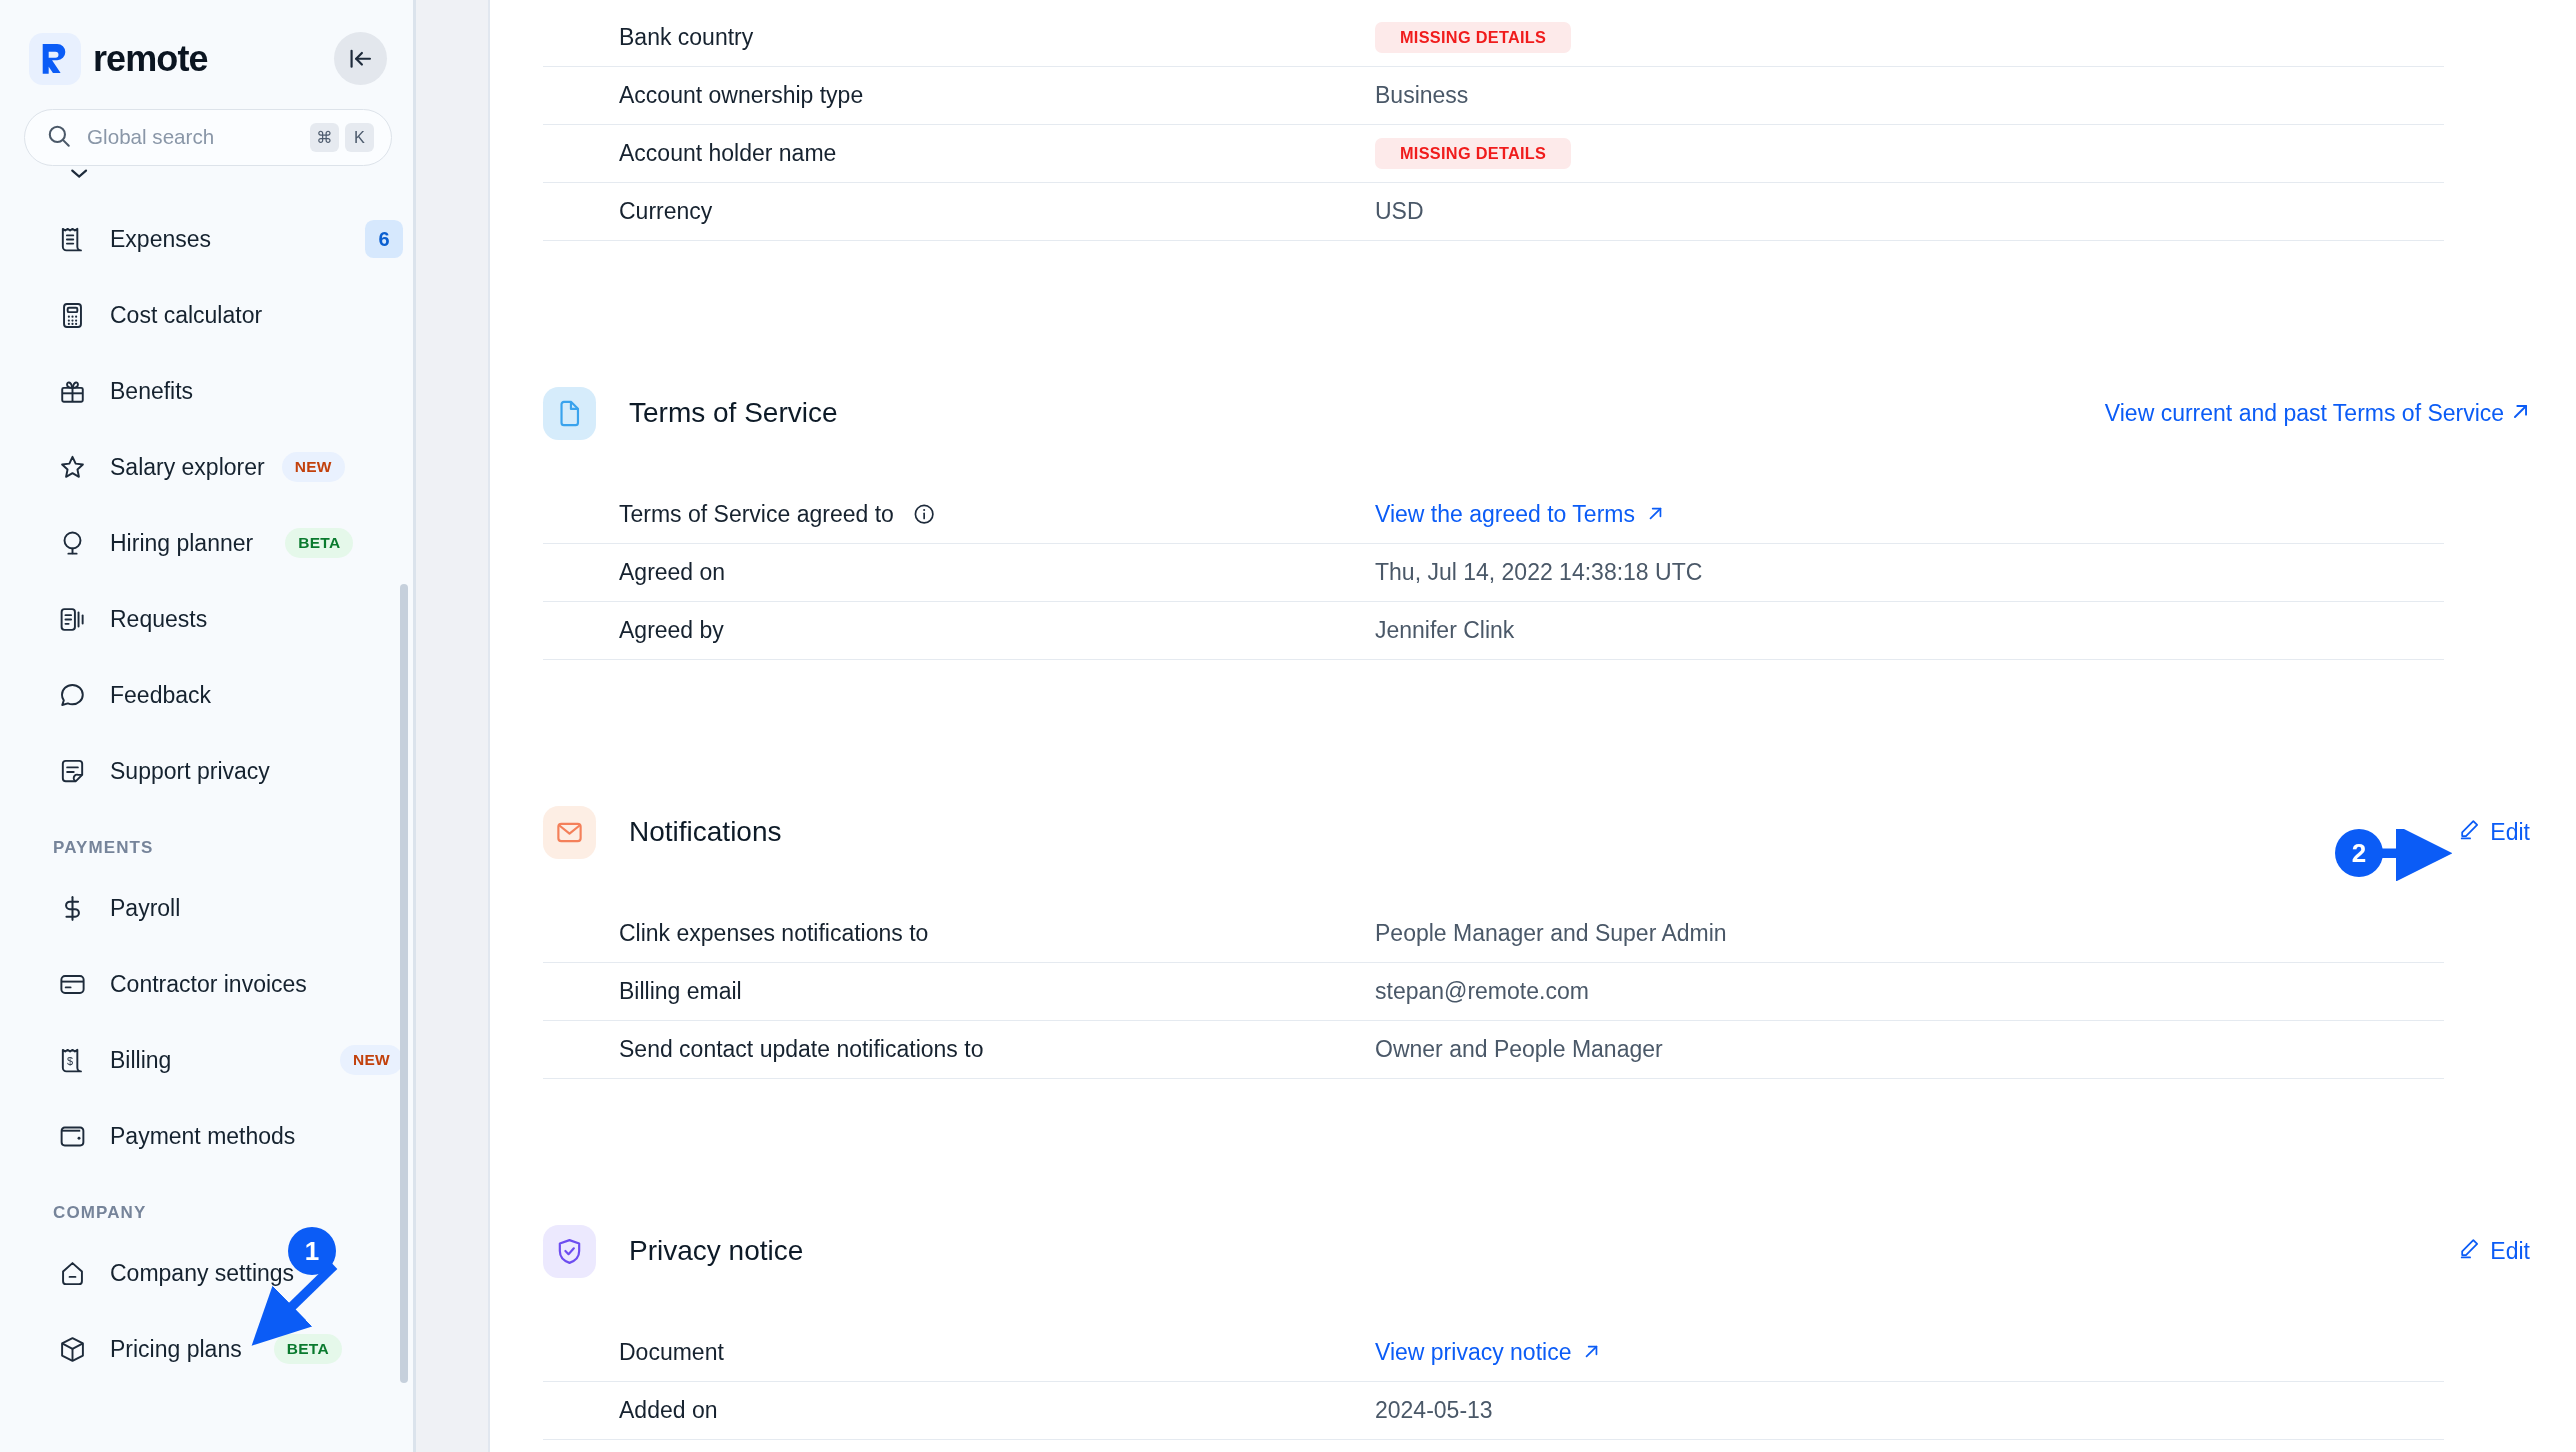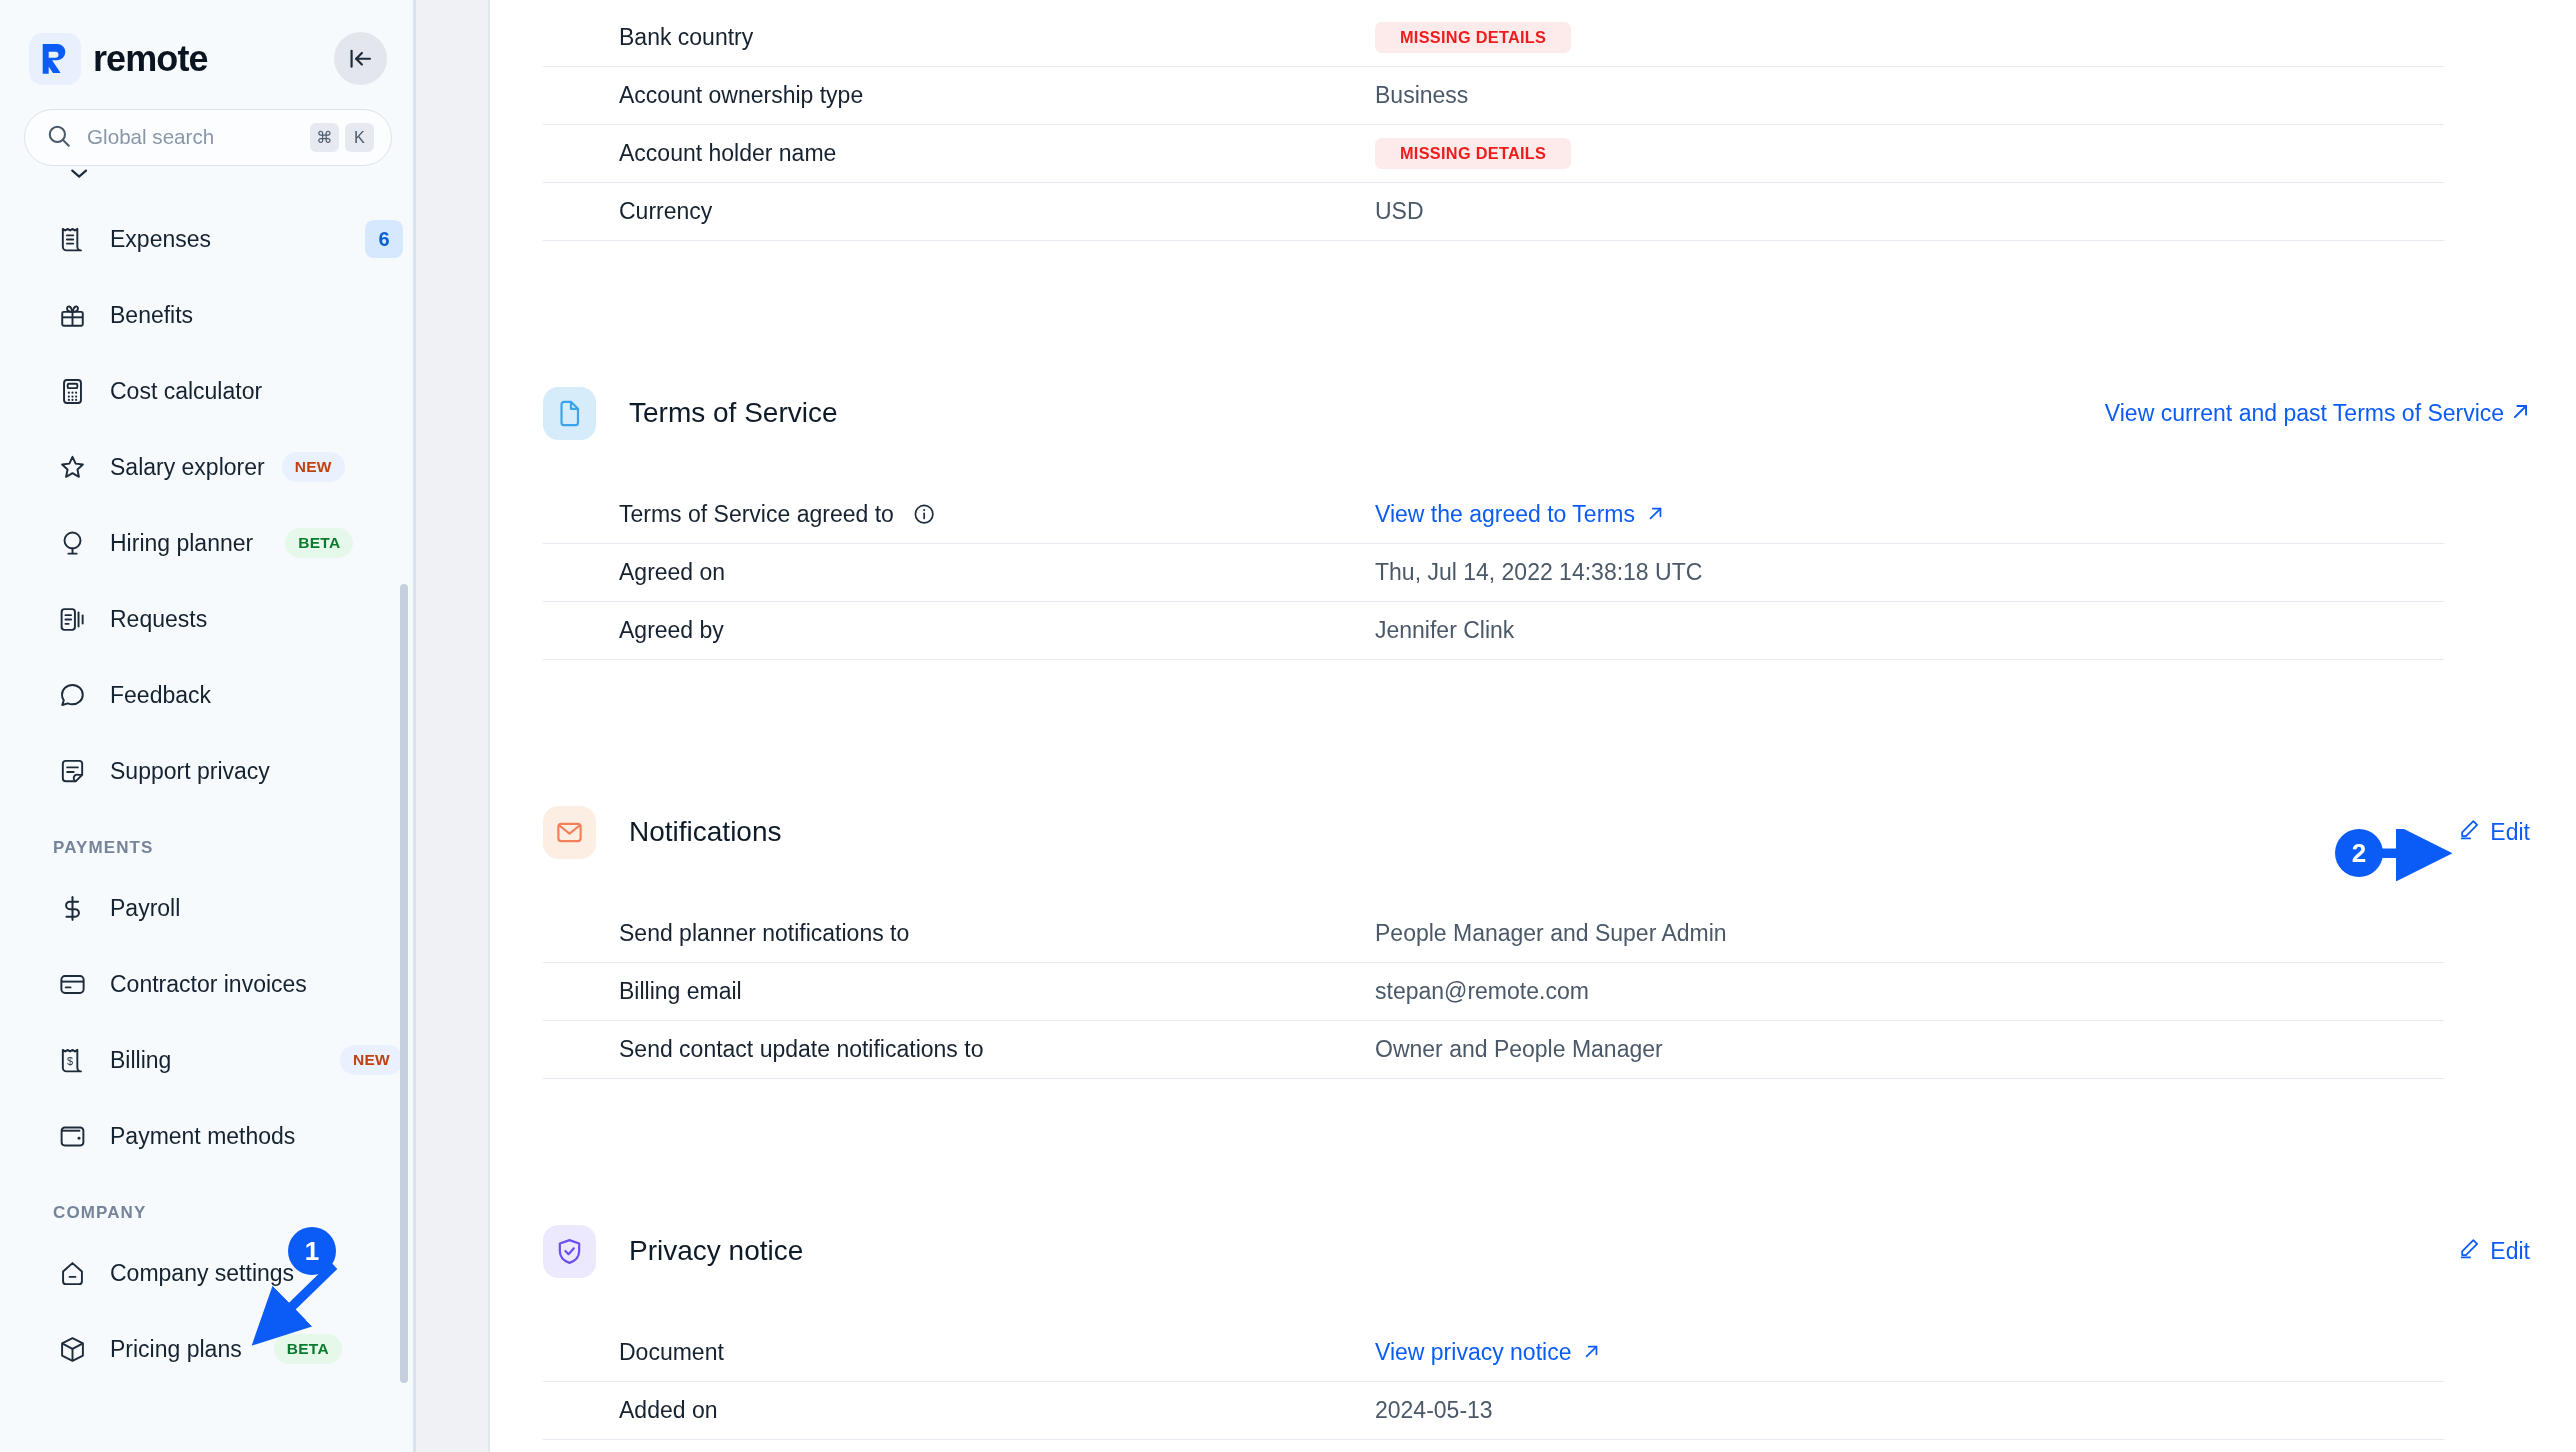--- a/index.html
+++ b/index.html
@@ -227,33 +227,20 @@
         <span class="nav-ico">
           <svg width="29" height="29" viewBox="0 0 24 24" fill="none" stroke="#1e2b3b" stroke-width="1.6" stroke-linejoin="round">
               <path d="M4 3.2l2 1.3 2-1.3 2 1.3 2-1.3 2 1.3 2-1.3V18a3 3 0 0 0 3 3H7a3 3 0 0 1-3-3z"></path>
               <line x1="7.4" y1="8.6" x2="12.6" y2="8.6" stroke-linecap="round"></line>
               <line x1="7.4" y1="12" x2="12.6" y2="12" stroke-linecap="round"></line>
               <line x1="7.4" y1="15.4" x2="12.6" y2="15.4" stroke-linecap="round"></line>
             </svg>
         </span>
         <span class="nav-label">Expenses</span>
         <span class="count-badge">6</span>
-      </div>
-
-      <div class="nav-item">
-        <span class="nav-ico">
-          <svg width="29" height="29" viewBox="0 0 24 24" fill="none" stroke="#1e2b3b" stroke-width="1.6">
-              <rect x="3.5" y="9" width="17" height="11.5" rx="1.2"></rect>
-              <line x1="12" y1="9" x2="12" y2="20.5"></line>
-              <line x1="3.5" y1="13.5" x2="20.5" y2="13.5"></line>
-              <path d="M12 9C10 9 7.5 8.3 7.5 6.2S10.5 3 12 9z"></path>
-              <path d="M12 9c2 0 4.5-.7 4.5-2.8S13.5 3 12 9z"></path>
-            </svg>
-        </span>
-        <span class="nav-label">Benefits</span>
       </div>
 
       <div class="nav-item">
         <span class="nav-ico">
           <svg width="29" height="29" viewBox="0 0 24 24" fill="none" stroke="#1e2b3b" stroke-width="1.6">
               <rect x="5" y="2.5" width="14" height="19" rx="2.4"></rect>
               <rect x="8" y="5.6" width="8" height="3.6" rx="1"></rect>
               <circle cx="9" cy="13" r=".9" fill="#1e2b3b" stroke="none"></circle>
               <circle cx="12" cy="13" r=".9" fill="#1e2b3b" stroke="none"></circle>
               <circle cx="15" cy="13" r=".9" fill="#1e2b3b" stroke="none"></circle>
@@ -263,20 +250,33 @@
               <circle cx="9" cy="19" r=".9" fill="#1e2b3b" stroke="none"></circle>
               <circle cx="12" cy="19" r=".9" fill="#1e2b3b" stroke="none"></circle>
               <circle cx="15" cy="19" r=".9" fill="#1e2b3b" stroke="none"></circle>
             </svg>
         </span>
         <span class="nav-label">Cost calculator</span>
       </div>
 
       <div class="nav-item">
         <span class="nav-ico">
+          <svg width="29" height="29" viewBox="0 0 24 24" fill="none" stroke="#1e2b3b" stroke-width="1.6">
+              <rect x="3.5" y="9" width="17" height="11.5" rx="1.2"></rect>
+              <line x1="12" y1="9" x2="12" y2="20.5"></line>
+              <line x1="3.5" y1="13.5" x2="20.5" y2="13.5"></line>
+              <path d="M12 9C10 9 7.5 8.3 7.5 6.2S10.5 3 12 9z"></path>
+              <path d="M12 9c2 0 4.5-.7 4.5-2.8S13.5 3 12 9z"></path>
+            </svg>
+        </span>
+        <span class="nav-label">Benefits</span>
+      </div>
+
+      <div class="nav-item">
+        <span class="nav-ico">
           <svg width="29" height="29" viewBox="0 0 24 24" fill="none" stroke="#1e2b3b" stroke-width="1.6" stroke-linejoin="round">
               <path d="M12 3.2l2.6 5.6 6 .7-4.5 4.2 1.2 6-5.3-3-5.3 3 1.2-6L3.4 9.5l6-.7z"></path>
             </svg>
         </span>
         <span class="nav-label">Salary explorer</span>
         <span class="pill new">NEW</span>
       </div>
 
       <div class="nav-item">
         <span class="nav-ico">
@@ -490,21 +490,21 @@
             <svg width="22.3" height="22.3" viewBox="0 0 24 24" fill="none" stroke="#0b5cf6" stroke-width="1.9" stroke-linecap="round" stroke-linejoin="round">
                 <path d="M16.5 3.4 20.6 7.5 8.6 19.5H4.5v-4.1z"></path>
                 <line x1="4" y1="22" x2="13" y2="22"></line>
               </svg>
           </span>
           <span>Edit</span>
         </span>
       </div>
       <div class="rowlist" style="margin-top:46px;">
         <div class="drow">
-          <span class="lbl">Send planner notifications to</span>
+          <span class="lbl">Clink expenses notifications to</span>
           <span class="val">People Manager and Super Admin</span>
         </div>
         <div class="drow">
           <span class="lbl">Billing email</span>
           <span class="val">stepan@remote.com</span>
         </div>
         <div class="drow">
           <span class="lbl">Send contact update notifications to</span>
           <span class="val">Owner and People Manager</span>
         </div>

